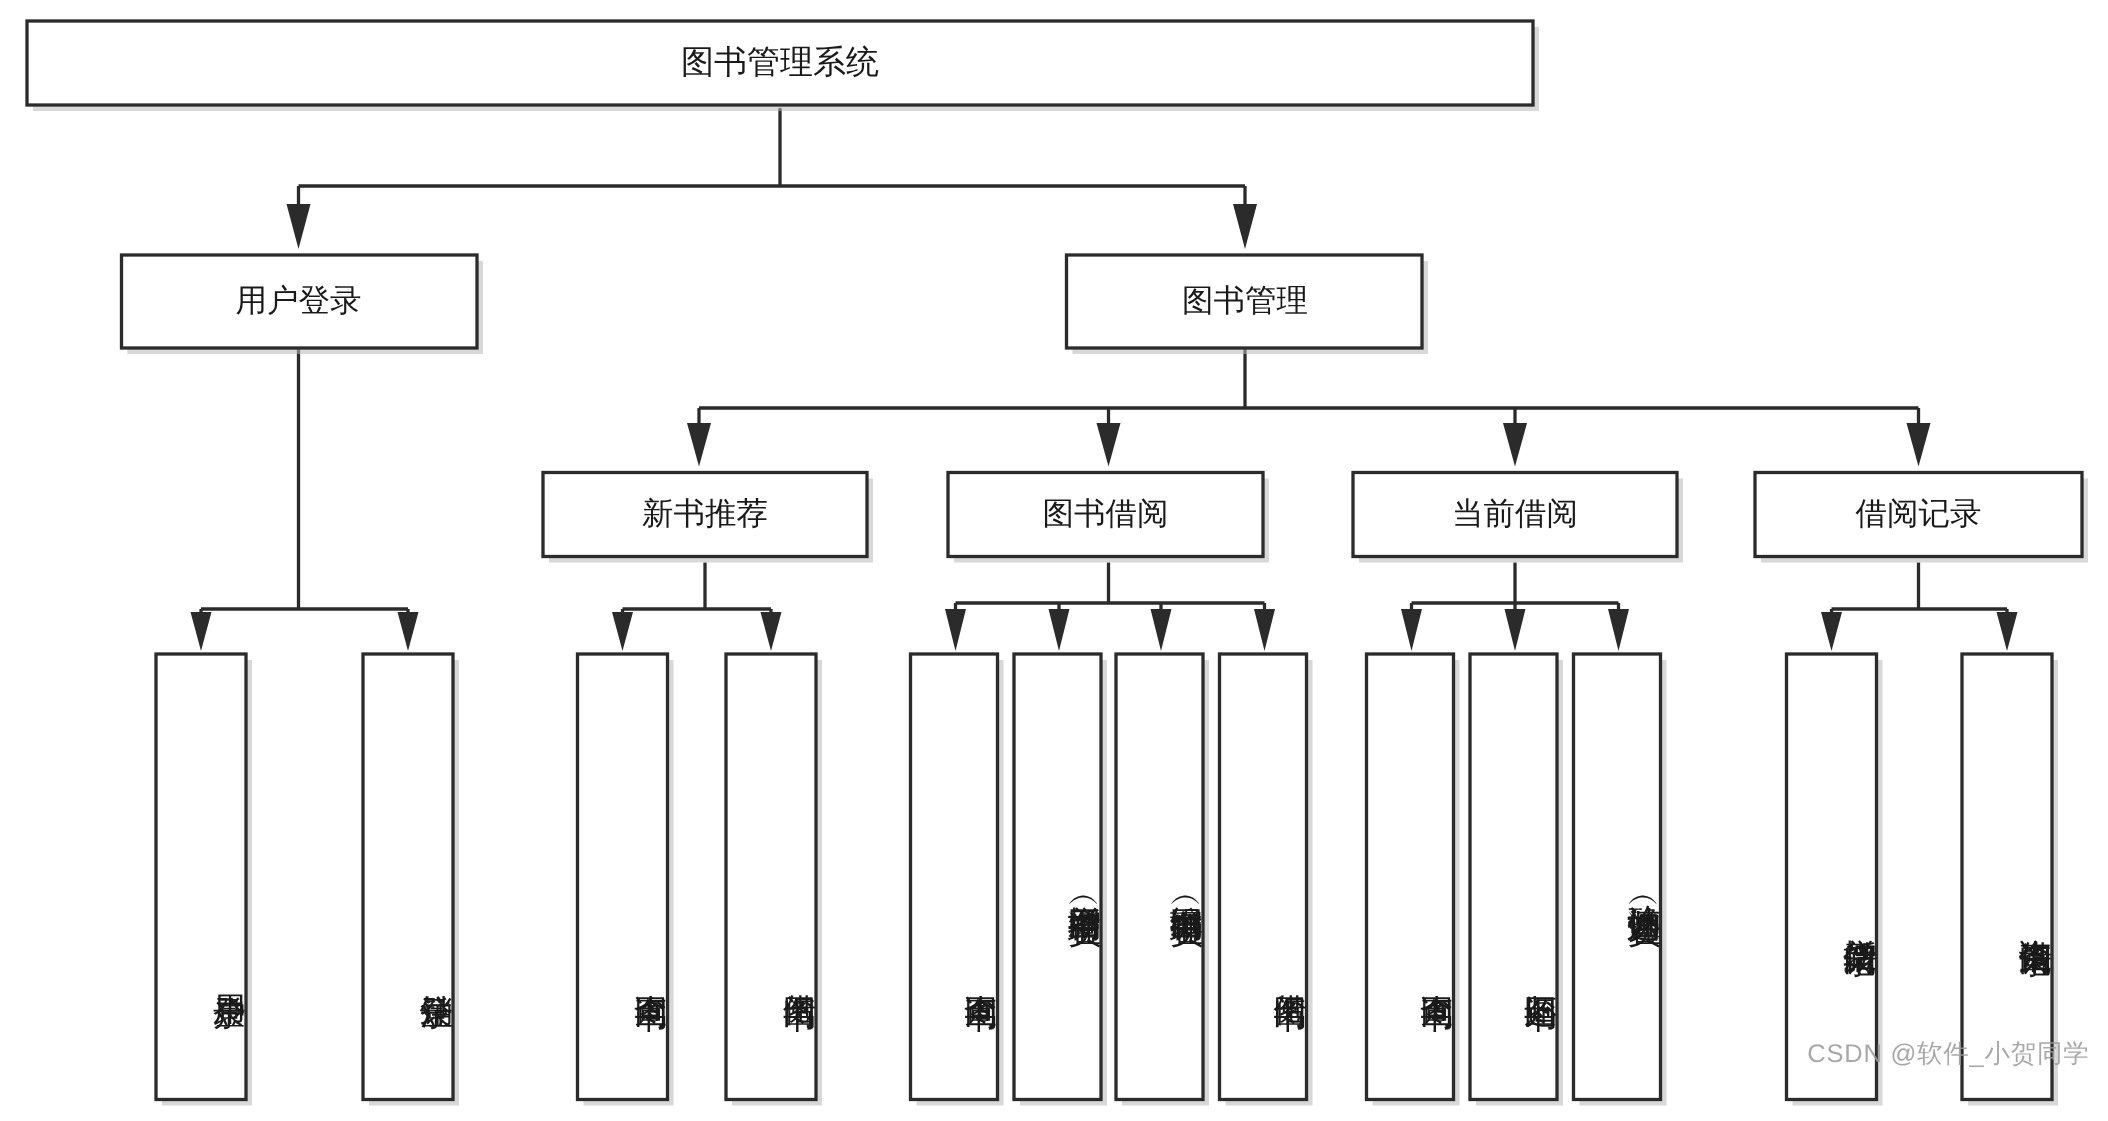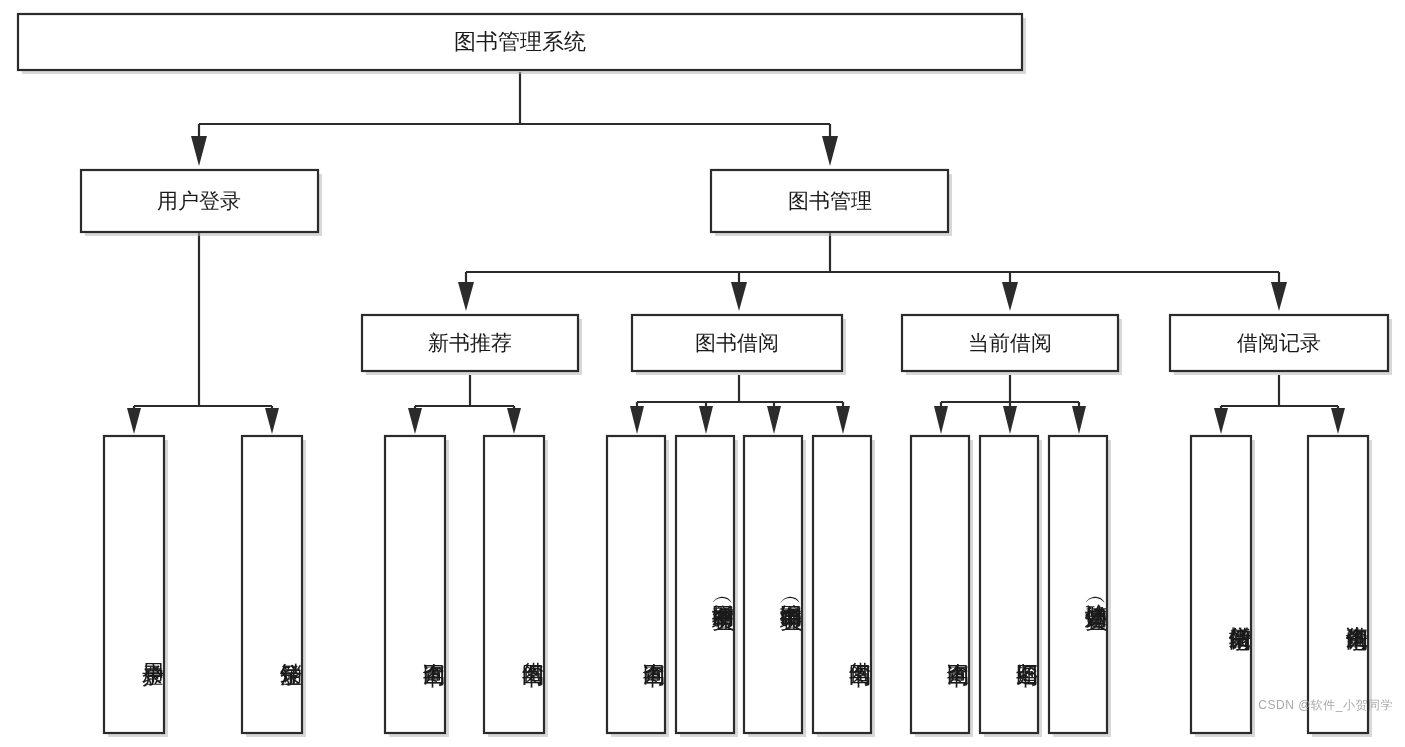--- a/index.html
+++ b/index.html
@@ -72,21 +72,21 @@
     align-items: flex-start;
     justify-content: center;
     white-space: nowrap;
     pointer-events: none;
   }
   .watermark {
     position: absolute;
     right: 12px;
     bottom: 4px;
     font-family: "Liberation Sans", "DejaVu Sans", sans-serif;
-    font-size: 12px;
+    font-size: 17px;
     color: #9a9a9a;
     opacity: 0.85;
     letter-spacing: 0.5px;
   }
 </style>
 </head>
 <body>
 
 <div id="diagram-root">
 

